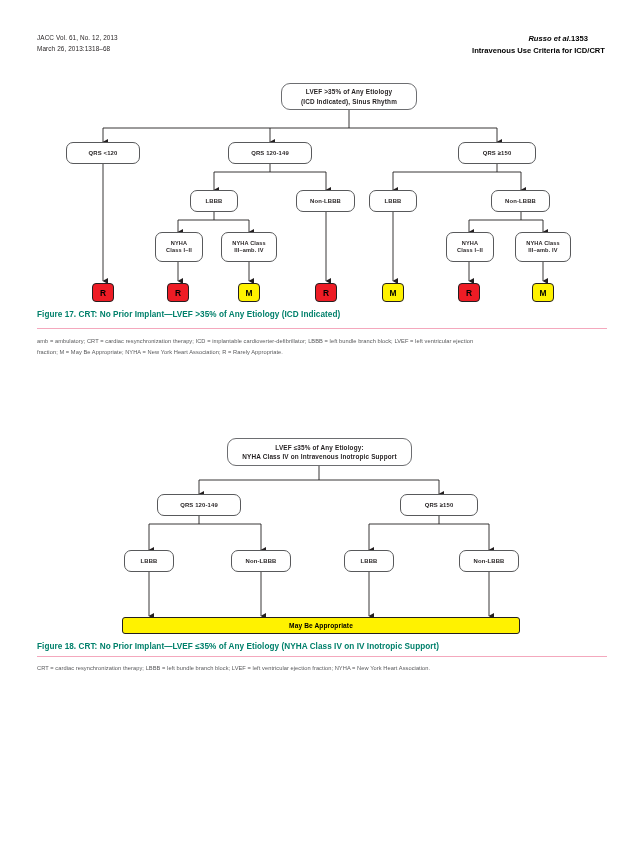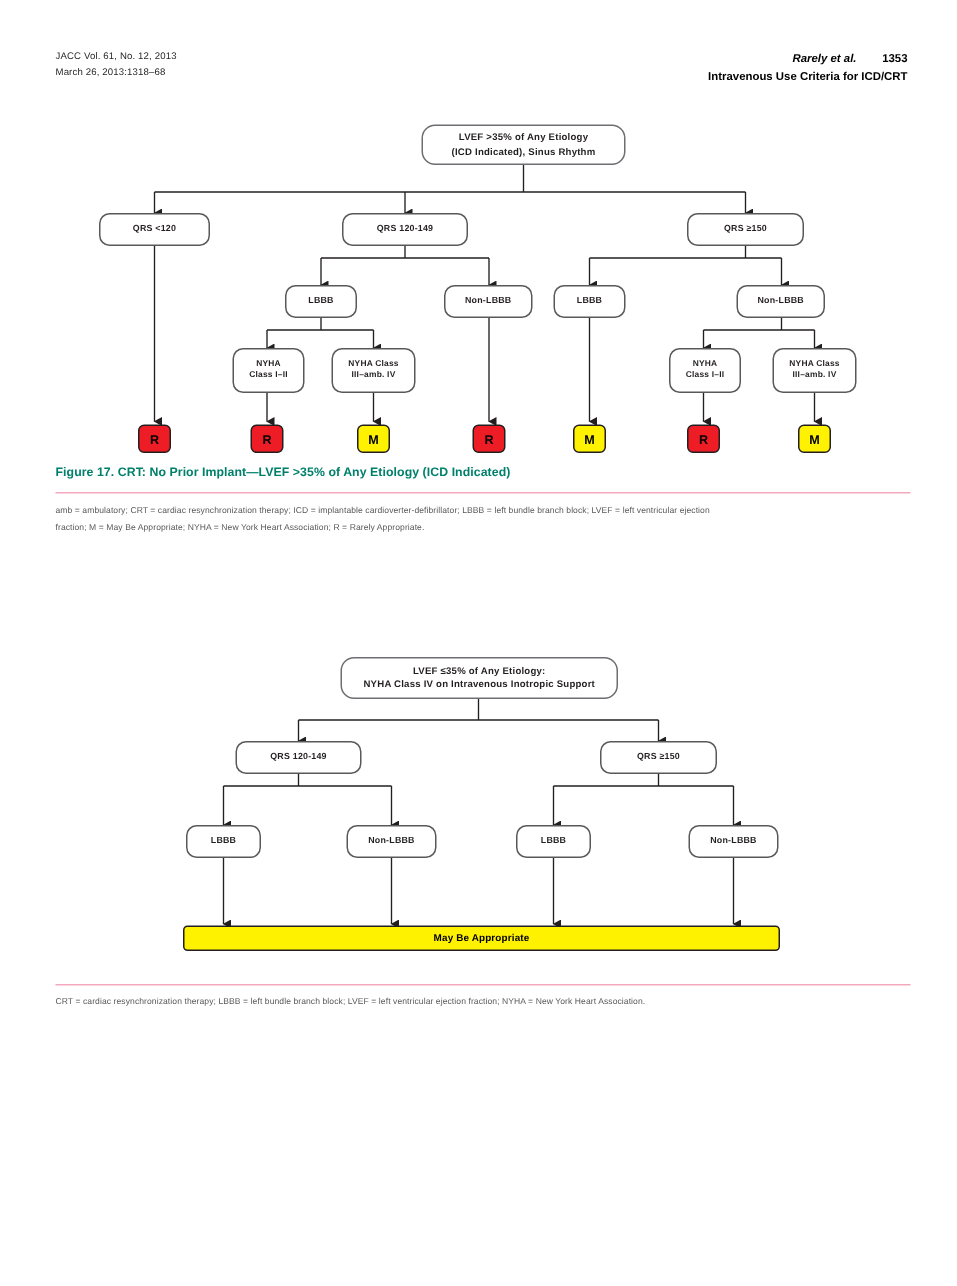--- a/index.html
+++ b/index.html
@@ -35,21 +35,21 @@
     line-height: 11.5px;
     font-weight: bold;
     color: #000;
   }
   .runhead-right .rh-line1 { white-space: nowrap; }
   .runhead-right .rh-authors { font-style: italic; }
   .runhead-right .rh-page {
     font-style: normal;
     display: inline-block;
     min-width: 34px;
-    text-align: right;
+    text-align: left;
   }
   .runhead-right .rh-line2 { white-space: nowrap; }
 
   
   .figure-block { position: absolute; left: 0; width: 638px; }
   .flow-canvas { position: absolute; left: 0; top: 0; width: 638px; }
   .flow-svg { position: absolute; left: 0; top: 0; }
 
   
   .node {
@@ -140,21 +140,21 @@
 </head>
 <body>
 
 <div class="runhead-left">
   <div>JACC Vol. 61, No. 12, 2013</div>
   <div>March 26, 2013:1318–68</div>
 </div>
 
 <div class="runhead-right">
   <div class="rh-line1">
-    <span class="rh-authors">Rarely et al.</span><span class="rh-page">1353</span>
+    <span class="rh-authors">Russo et al.</span><span class="rh-page">1353</span>
   </div>
   <div class="rh-line2">Intravenous Use Criteria for ICD/CRT</div>
 </div>
 
 <div class="figure-block" style="top:0;height:370px;">
 
   <div class="flow-canvas" style="height:310px;">
 
     <svg class="flow-svg" width="638" height="310">
       <defs>
@@ -295,17 +295,18 @@
     <div class="node" style="left:400px;top:74px;width:78px;height:22px;">QRS ≥150</div>
 
     <div class="node" style="left:124px;top:130px;width:50px;height:22px;">LBBB</div>
     <div class="node" style="left:231px;top:130px;width:60px;height:22px;">Non-LBBB</div>
     <div class="node" style="left:344px;top:130px;width:50px;height:22px;">LBBB</div>
     <div class="node" style="left:459px;top:130px;width:60px;height:22px;">Non-LBBB</div>
 
     <div class="wide-bar" style="left:122px;top:197px;width:398px;height:17px;">May Be Appropriate</div>
   </div>
 
+  <div class="fig-caption" style="top:222px;">Figure 18.  CRT: No Prior Implant—LVEF ≤35% of Any Etiology (NYHA Class IV on IV Inotropic Support)</div>
   <div class="fig-rule" style="top:236px;"></div>
   <div class="fig-note" style="top:243px;">
     <div>CRT = cardiac resynchronization therapy; LBBB = left bundle branch block; LVEF = left ventricular ejection fraction; NYHA = New York Heart Association.</div>
   </div>
 </div>
 
 </body></html>

